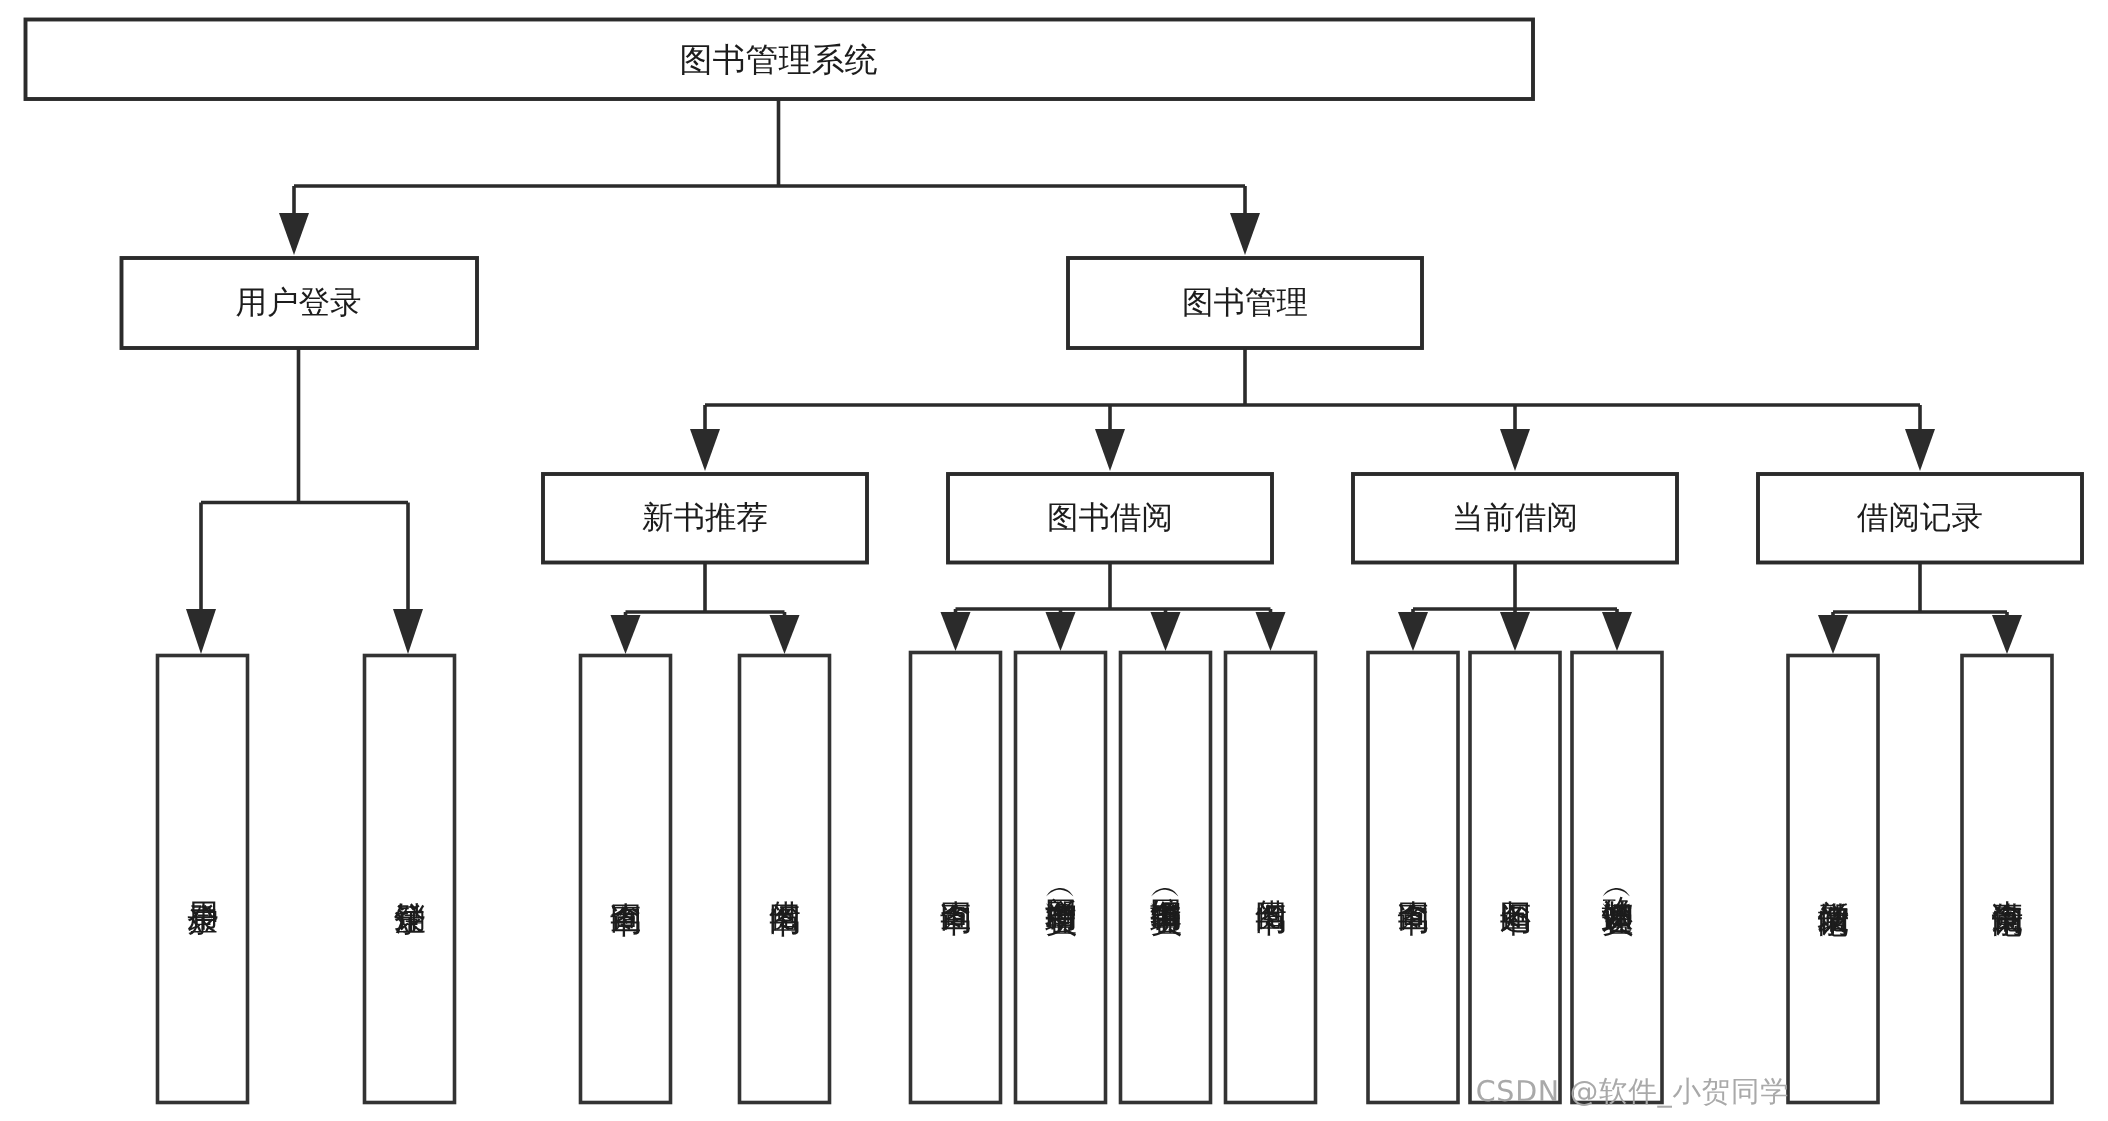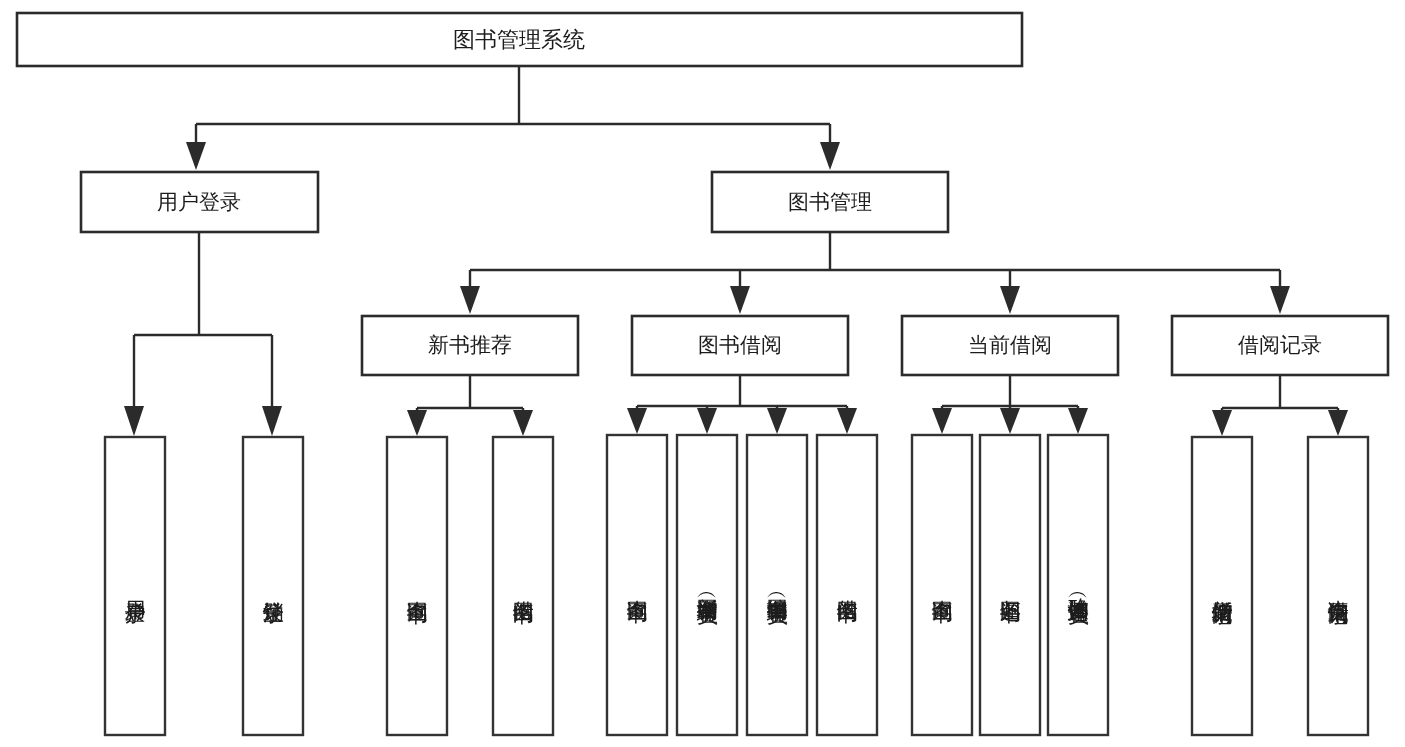--- a/index.html
+++ b/index.html
@@ -236,14 +236,15 @@
   <div class="vlabel" style="left:912px; top:435px; width:60px; height:300px;">查询图书</div>
 
   <div class="vlabel" style="left:980px; top:435px; width:60px; height:300px;">归还图书</div>
 
   <div class="vlabel" style="left:1048px; top:435px; width:60px; height:300px;">确认归还（管理员）</div>
 
   <div class="vlabel" style="left:1192px; top:437px; width:60px; height:298px;">新增借阅记录</div>
 
   <div class="vlabel" style="left:1308px; top:437px; width:60px; height:298px;">查询借阅记录</div>
 
+  <div class="watermark">CSDN @软件_小贺同学</div>
 
 </div>
 
 </body></html>

